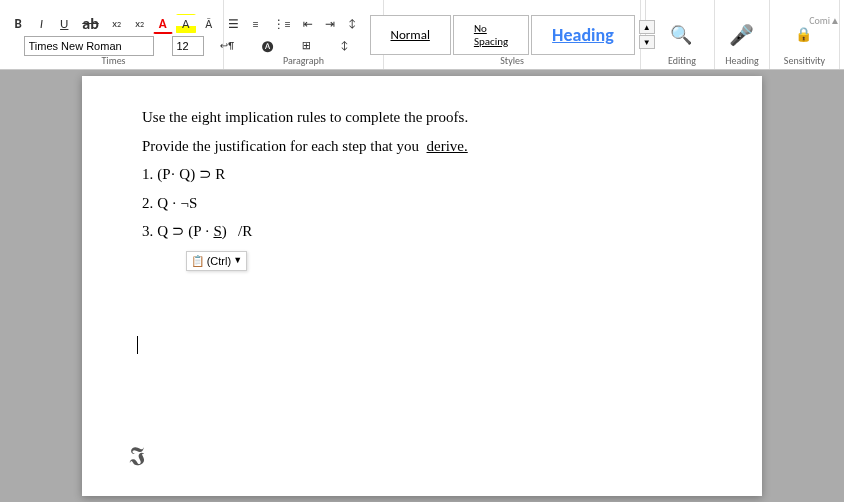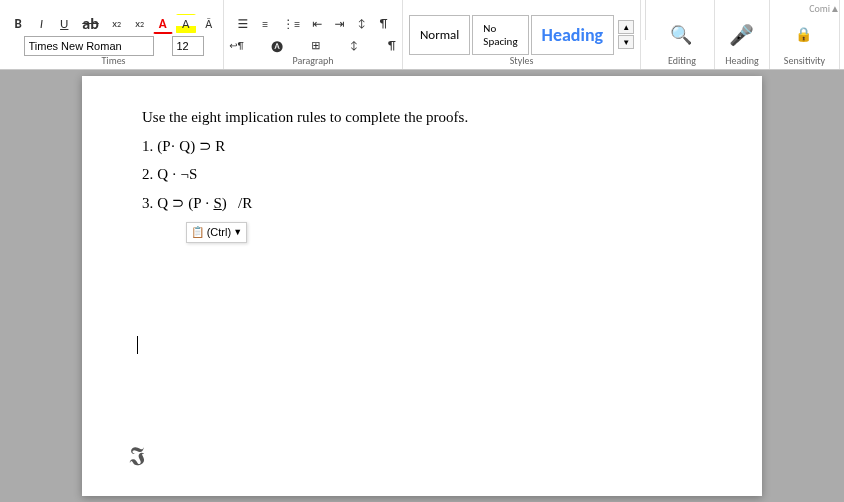--- a/index.html
+++ b/index.html
@@ -105,28 +105,29 @@
     }
 
     .style-boxes {
       display: flex;
       gap: 2px;
       align-items: center;
     }
 
     .style-box {
       border: 1px solid #bbb;
-      padding: 3px 10px;
+      padding: 3px 20px;
       font-size: 12px;
       cursor: pointer;
       background: #fff;
       height: 40px;
       display: flex;
       align-items: center;
       justify-content: center;
+      text-decoration: underline;
     }
 
     .style-normal { font-size: 13px; }
     .style-no-spacing { font-size: 11px; }
     .style-heading { font-size: 18px; font-weight: bold; color: #3b82f6; }
 
     .style-scroll {
       display: flex;
       flex-direction: column;
       gap: 1px;
@@ -322,27 +323,31 @@
   <div class="ribbon-section dictate-section">
     <div style="font-size:20px;">🎤</div>
     <span class="ribbon-section-label">Heading</span>
   </div>
 
   <div class="ribbon-section sensitivity-section">
     <div style="font-size:14px;">🔒</div>
     <span class="ribbon-section-label">Sensitivity</span>
   </div>
 
-  <div style="position:absolute; top:2px; right:4px; font-size:10px; color:#999; cursor:pointer;">Comi▲</div>
+  <div style="position:absolute; top:14px; right:4px; font-size:10px; color:#999; cursor:pointer;">Comi▲</div>
 </div>
 
 <div class="document-area">
   <div class="page">
     <div class="page-content">
       <p>Use the eight implication rules to complete the proofs.</p>
+      <p>
+        <span>Provide the justification for each step that you</span>
+        &nbsp;<span class="derive-underline">derive.</span>
+      </p>
 
       <div class="logic-line">
         <span style="margin-right:4px;">1.</span>
         <span>(P· Q) ⊃ R</span>
       </div>
 
       <div class="logic-line">
         <span style="margin-right:4px;">2.</span>
         <span>Q · ¬S</span>
       </div>

